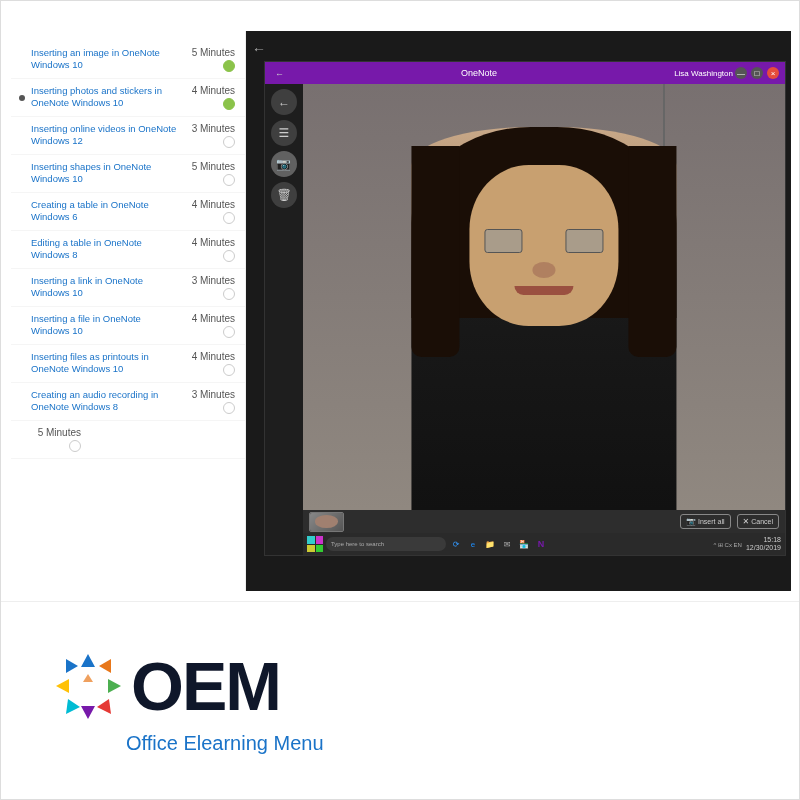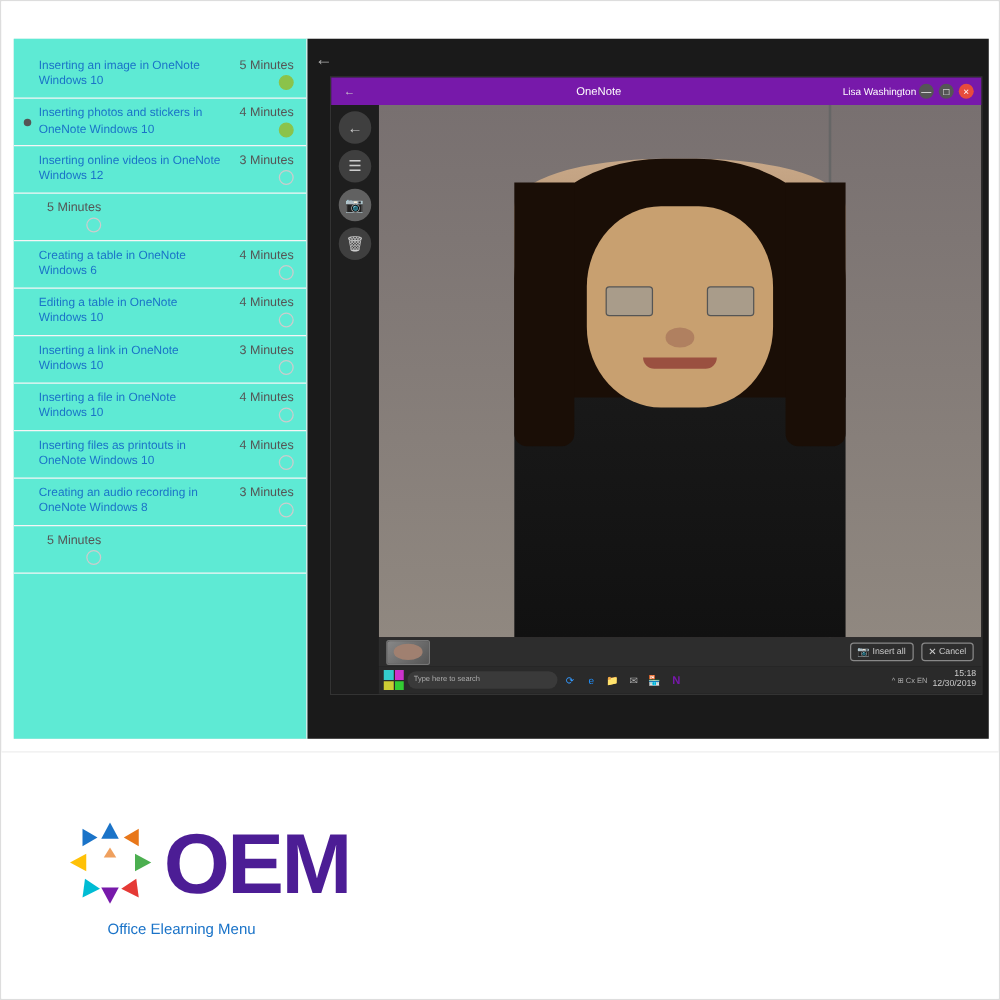--- a/index.html
+++ b/index.html
@@ -8,39 +8,38 @@
       height: 800px;
       background: #ffffff;
       font-family: Arial, sans-serif;
       overflow: hidden;
       position: relative;
     }
 
     
     .sidebar {
       width: 235px;
-      background: #5eead4;
+      background: #ffffff;
       padding: 10px 0;
       overflow-y: auto;
       flex-shrink: 0;
       border-right: 1px solid #eee;
     }
 
     .course-item {
       display: flex;
       align-items: flex-start;
       justify-content: space-between;
       padding: 6px 10px 6px 20px;
       cursor: pointer;
       border-bottom: 1px solid #f5f5f5;
     }
 
     .course-item-active {
       position: relative;
-      align-items: flex-end;
     }
 
     .course-item-active::before {
       content: '';
       position: absolute;
       left: 8px;
       top: 50%;
       transform: translateY(-50%);
       width: 6px;
       height: 6px;
@@ -311,30 +310,30 @@
 
     .oem-logo-row {
       display: flex;
       align-items: center;
       gap: 5px;
     }
 
     .oem-text {
       font-size: 68px;
       font-weight: bold;
-      color: #4c1d95;
+      color: #0f172a;
       line-height: 1;
       letter-spacing: -2px;
     }
 
     .oem-subtitle {
-      font-size: 12px;
+      font-size: 20px;
       color: #1a73c8;
       font-weight: 500;
-      margin-left: 35px;
+      margin-left: 75px;
     }
 
     
     .page-wrapper {
       width: 800px;
       height: 800px;
       background: #fff;
       border: 1px solid #ddd;
       overflow: hidden;
     }
@@ -373,34 +372,35 @@
           </div>
         </div>
         <div class="course-item">
           <span class="course-title">Inserting online videos in OneNote Windows 12</span>
           <div class="course-meta">
             <span class="course-duration">3 Minutes</span>
             <div class="status-circle"></div>
           </div>
         </div>
         <div class="course-item">
+          <span class="course-title">Inserting shapes in OneNote Windows 10</span>
           <div class="course-meta">
             <span class="course-duration">5 Minutes</span>
             <div class="status-circle"></div>
           </div>
         </div>
         <div class="course-item">
           <span class="course-title">Creating a table in OneNote Windows 6</span>
           <div class="course-meta">
             <span class="course-duration">4 Minutes</span>
             <div class="status-circle"></div>
           </div>
         </div>
         <div class="course-item">
-          <span class="course-title">Editing a table in OneNote Windows 10</span>
+          <span class="course-title">Editing a table in OneNote Windows 8</span>
           <div class="course-meta">
             <span class="course-duration">4 Minutes</span>
             <div class="status-circle"></div>
           </div>
         </div>
         <div class="course-item">
           <span class="course-title">Inserting a link in OneNote Windows 10</span>
           <div class="course-meta">
             <span class="course-duration">3 Minutes</span>
             <div class="status-circle"></div>

